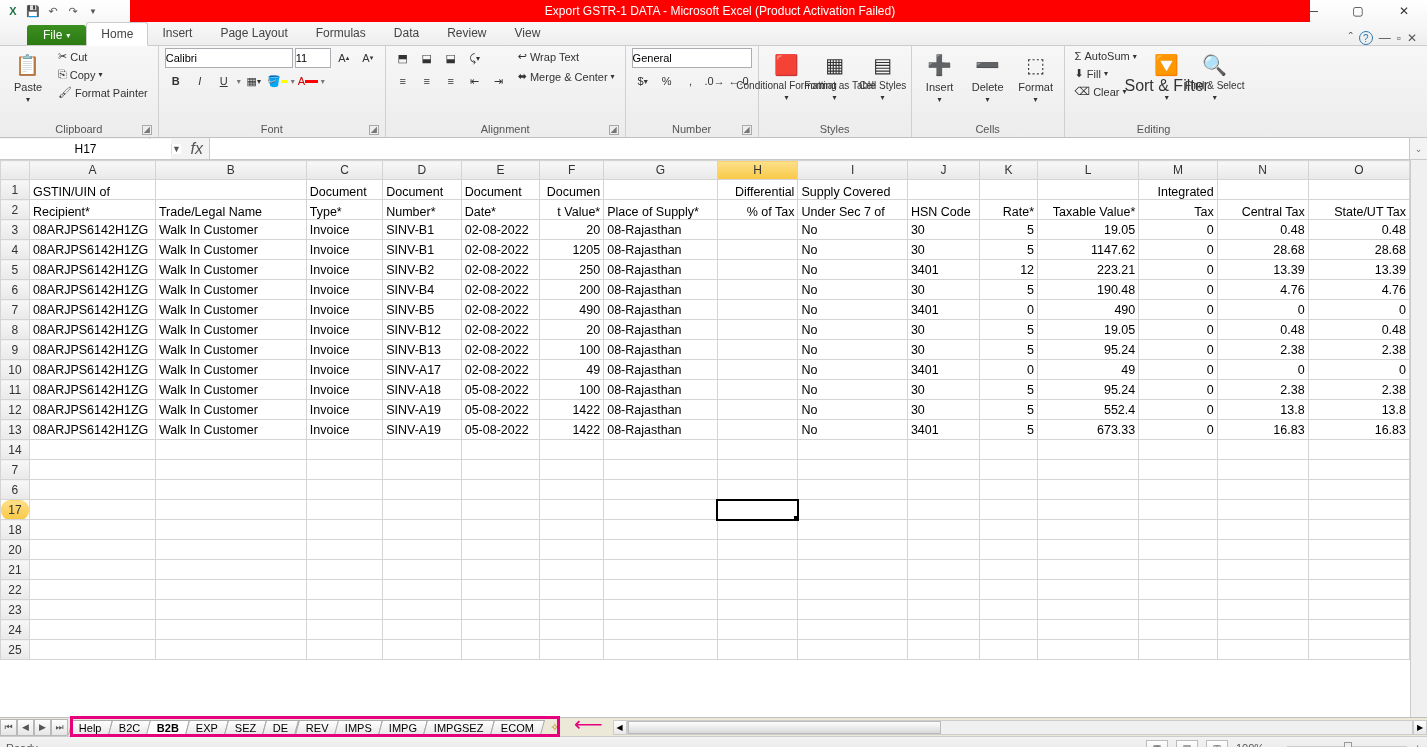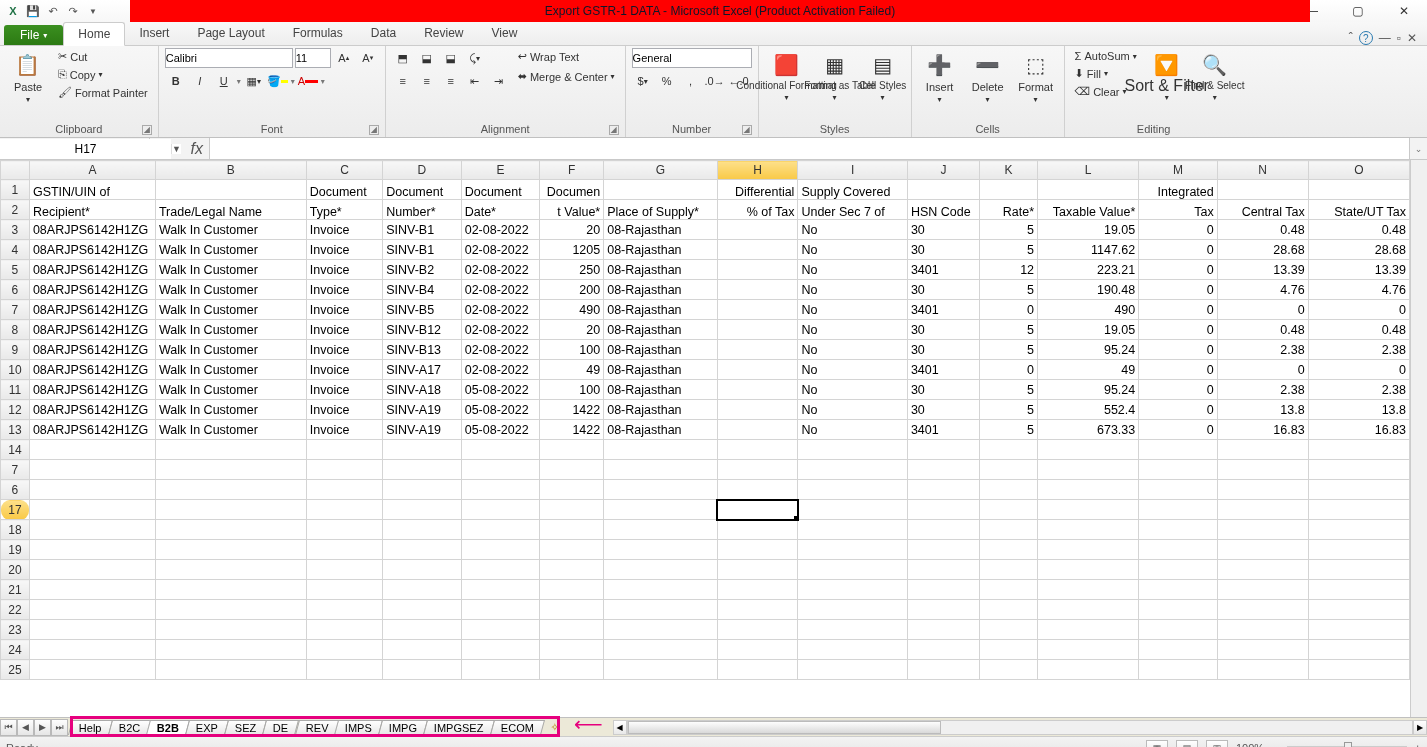--- a/index.html
+++ b/index.html
@@ -2,26 +2,26 @@
 <html><head>
 <meta charset="utf-8">
 <style>
 * { box-sizing: border-box; margin: 0; padding: 0; font-family: "Segoe UI", Tahoma, sans-serif; }
 html, body { height: 100%; width: 1427px; overflow: hidden; }
 
 
 .titlebar { height: 22px; background: linear-gradient(#fff,#f7f7f7); display: flex; align-items: center; font-size: 11px; position: relative; }
 .titlebar .qat { display:flex; align-items:center; gap:2px; padding-left:4px; }
 .qat .btn { width:18px; height:18px; display:flex; align-items:center; justify-content:center; color:#555; font-size:11px; }
-.titlebar .maintitle { position:absolute; left:130px; right:117px; height:100%; background:#ff0000; color:#0f172a; display:flex; align-items:center; justify-content:center; font-size:12px; }
+.titlebar .maintitle { position:absolute; left:130px; right:117px; height:100%; background:#ff0000; color:#ffffff; display:flex; align-items:center; justify-content:center; font-size:12px; }
 .titlebar .winctl { margin-left:auto; display:flex; }
 .winctl .wbtn { width:46px; height:22px; display:flex; align-items:center; justify-content:center; font-size:12px; color:#333; }
 
 
-.menurow { height:24px; background:linear-gradient(#f8f8f8,#eeeeee); display:flex; align-items:flex-end; border-bottom:1px solid #ccc; font-size:12px; }
+.menurow { height:24px; background:linear-gradient(#f8f8f8,#eeeeee); display:flex; align-items:flex-end; border-bottom:1px solid #ccc; font-size:12px;padding-left:23px; }
 .file-tab { background:linear-gradient(#3b8f20,#2c7a13); color:#fff; padding:3px 16px; margin-left:4px; border-top-left-radius:3px; border-top-right-radius:3px; display:flex; align-items:center; gap:4px; }
 .menu-tab { padding:4px 14px; color:#444; cursor:default; }
 .menu-tab.active{ background:#fff; border:1px solid #ccc; border-bottom:1px solid #fff; border-top-left-radius:3px; border-top-right-radius:3px; margin-bottom:-1px; }
 .menurow .helpicons{ margin-left:auto; display:flex; gap:6px; padding-right:10px; color:#555; font-size:12px;}
 
 
 .ribbon { height:92px; background:linear-gradient(#f7f7f7,#ececec); border-bottom:1px solid #c0c0c0; display:flex; font-size:11px; color:#333; }
 .group { border-right:1px solid #d0d0d0; padding:2px 6px 0 6px; display:flex; flex-direction:column; }
 .group .body { flex:1; display:flex; align-items:flex-start; gap:4px; }
 .group .label { text-align:center; font-size:11px; color:#555; padding:1px 0 2px 0; position:relative;}
@@ -678,38 +678,20 @@
             <td></td>
             <td></td>
             <td></td>
             <td></td>
             <td></td>
             <td></td>
             <td></td>
             <td></td>
           </tr>
           <tr>
-            <td class="rowhdr">19</td>
-            <td></td>
-            <td></td>
-            <td></td>
-            <td></td>
-            <td></td>
-            <td></td>
-            <td></td>
-            <td></td>
-            <td></td>
-            <td></td>
-            <td></td>
-            <td></td>
-            <td></td>
-            <td></td>
-            <td></td>
-          </tr>
-          <tr>
             <td class="rowhdr">20</td>
             <td></td>
             <td></td>
             <td></td>
             <td></td>
             <td></td>
             <td></td>
             <td></td>
             <td></td>
             <td></td>

